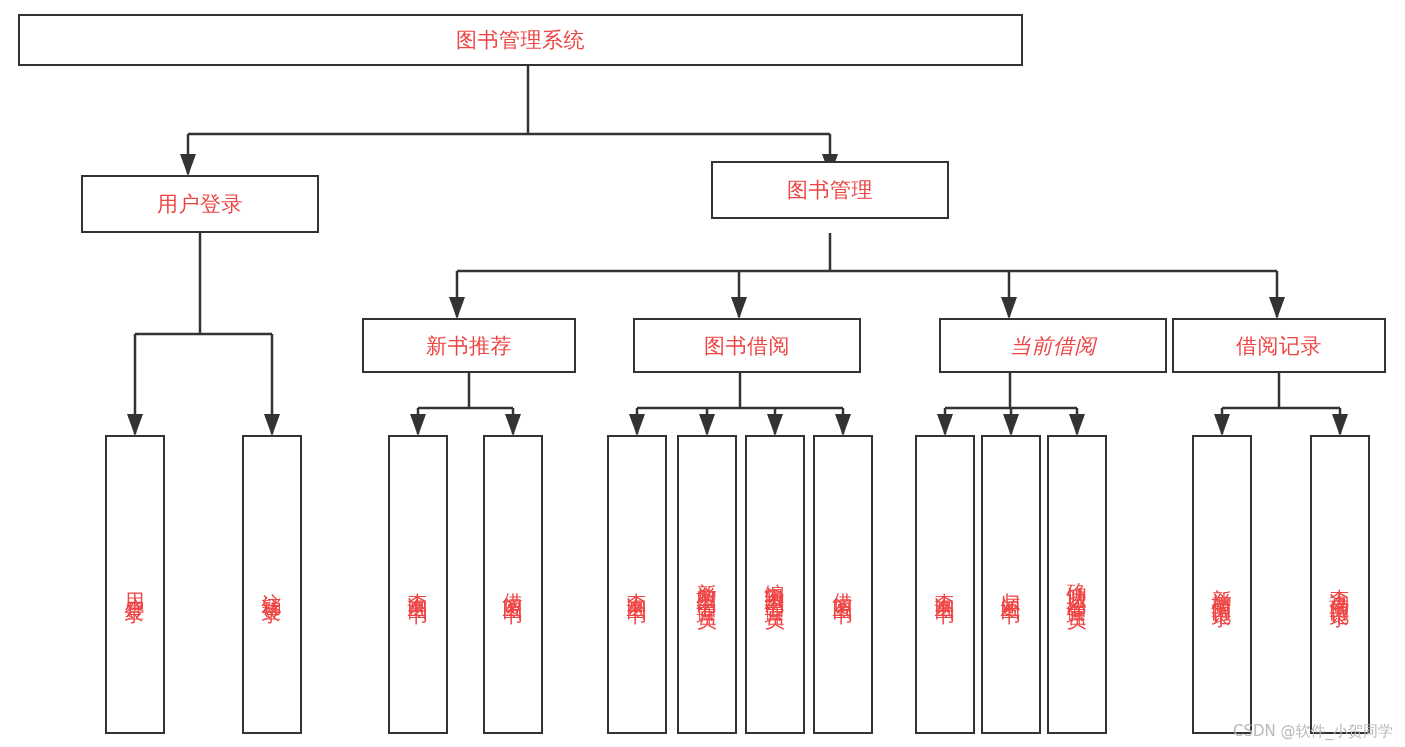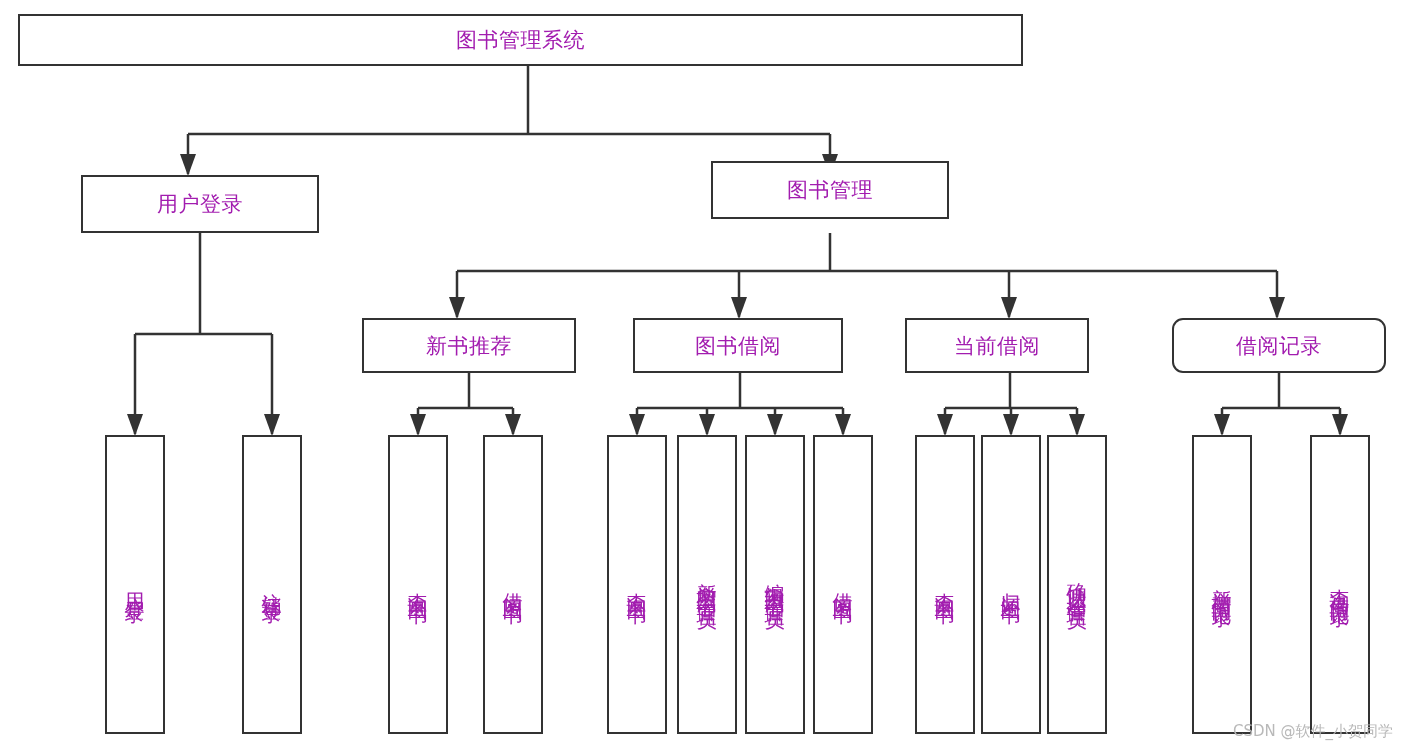--- a/index.html
+++ b/index.html
@@ -25,21 +25,21 @@
     height: 747px;
   }
   .node {
     position: absolute;
     box-sizing: border-box;
     background: #ffffff;
     border: 2px solid #333333;
     display: flex;
     align-items: center;
     justify-content: center;
-    color: #a21caf;
+    color: #ef4444;
   }
   .node.h {
     font-size: 21px;
     letter-spacing: 0.5px;
   }
   .node.v {
     writing-mode: vertical-rl;
     text-orientation: upright;
     font-size: 20px;
     letter-spacing: 4px;
@@ -127,27 +127,27 @@
       </div>
       <div class="node h" style="left: 81px; top: 175px; width: 238px; height: 58px; border-color: rgb(51, 51, 51);">
         <span>用户登录</span>
       </div>
       <div class="node h" style="left: 711px; top: 161px; width: 238px; height: 58px; border-color: rgb(51, 51, 51);">
         <span>图书管理</span>
       </div>
       <div class="node h" style="left: 362px; top: 318px; width: 214px; height: 55px; border-color: rgb(51, 51, 51);">
         <span>新书推荐</span>
       </div>
-      <div class="node h" style="left: 633px; top: 318px; width: 210px; height: 55px; border-color: rgb(51, 51, 51);">
+      <div class="node h" style="left: 633px; top: 318px; width: 228px; height: 55px; border-color: rgb(51, 51, 51);">
         <span>图书借阅</span>
       </div>
-      <div class="node h" style="left: 905px; top: 318px; width: 184px; height: 55px; border-color: rgb(51, 51, 51);">
+      <div class="node h" style="left: 939px; top: 318px; width: 228px; height: 55px; border-color: rgb(51, 51, 51); font-style: italic;">
         <span>当前借阅</span>
       </div>
-      <div class="node h" style="left: 1172px; top: 318px; width: 214px; height: 55px; border-color: rgb(51, 51, 51); border-radius: 11px;">
+      <div class="node h" style="left: 1172px; top: 318px; width: 214px; height: 55px; border-color: rgb(51, 51, 51);">
         <span>借阅记录</span>
       </div>
       <div class="node v" style="left: 105px; top: 435px; width: 60px; height: 299px; border-color: rgb(51, 51, 51);">
         <span class="vtext">用户登录</span>
       </div>
       <div class="node v" style="left: 242px; top: 435px; width: 60px; height: 299px; border-color: rgb(51, 51, 51);">
         <span class="vtext">注销登录</span>
       </div>
       <div class="node v" style="left: 388px; top: 435px; width: 60px; height: 299px; border-color: rgb(51, 51, 51);">
         <span class="vtext">查询图书</span>

